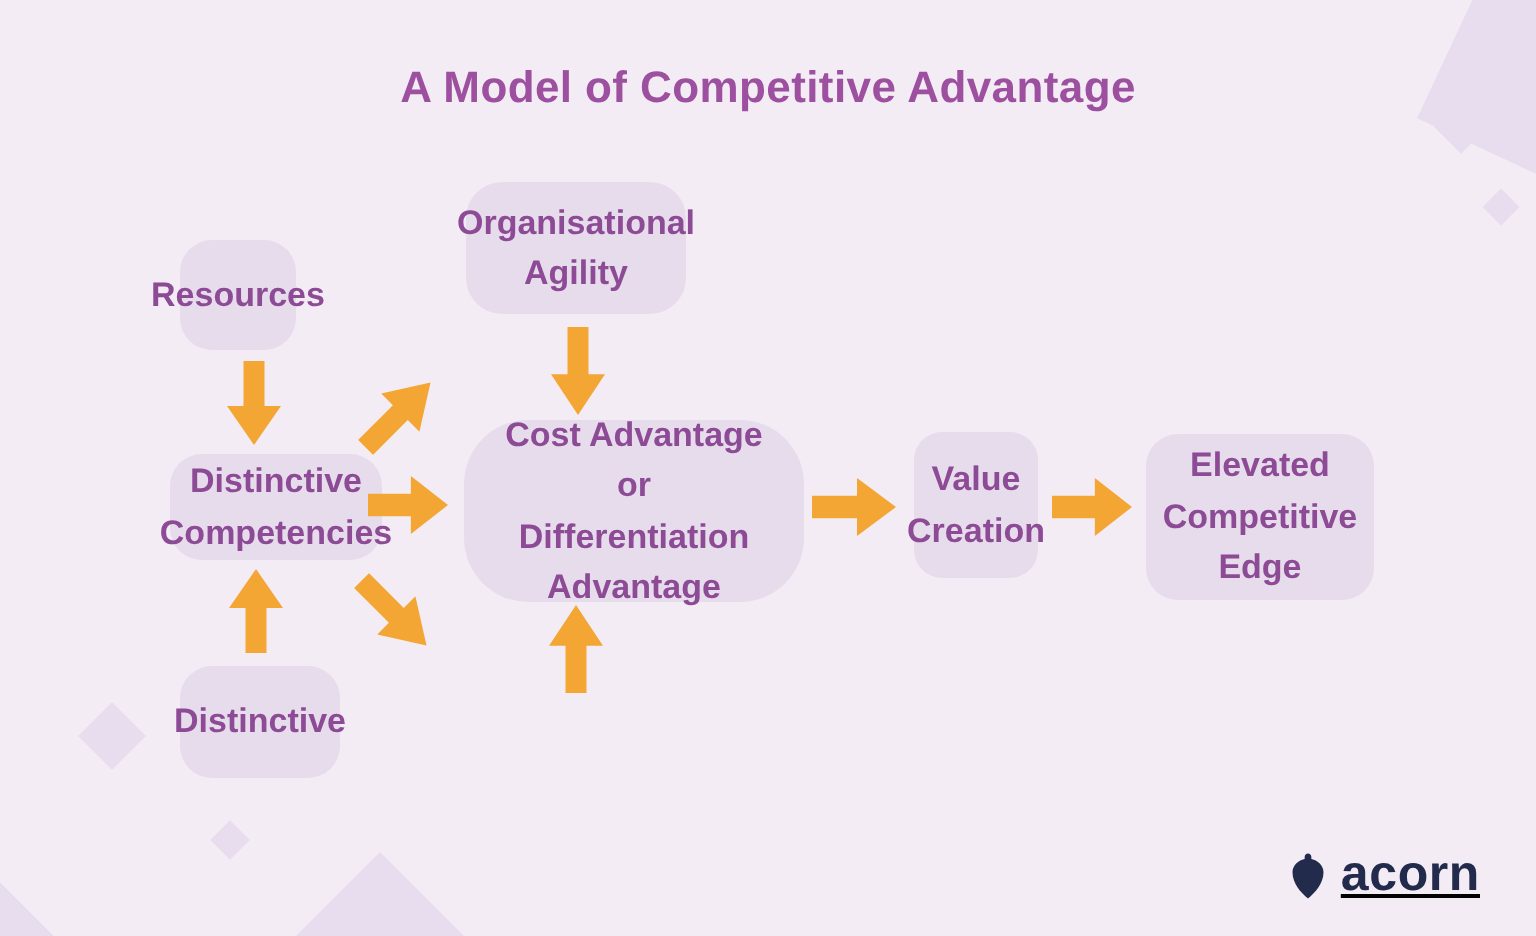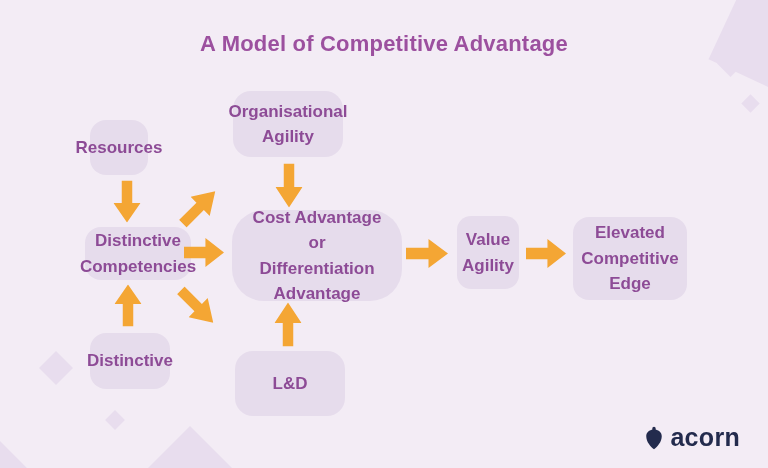--- a/index.html
+++ b/index.html
@@ -63,20 +63,21 @@
   .arrow svg { display: block; width: 100%; height: 100%; }
   .arrow path { fill: #f4a634; }
 
   .logo {
     position: absolute;
     right: 28px;
     bottom: 16px;
     display: flex;
     align-items: center;
     gap: 6px;
+    text-decoration: underline;
   }
   .logo-text {
     font-size: 25px;
     font-weight: bold;
     color: #232b4d;
     letter-spacing: 0.3px;
   }
   .logo-icon svg { display: block; }
 </style>
 </head>
@@ -111,27 +112,24 @@
   <div class="node r16 n-capabilities">
     <span>Distinctive</span>
   </div>
 
   <div class="node r20 n-advantage">
     <span>Cost Advantage
 or
 Differentiation Advantage</span>
   </div>
 
-  <div class="node r18 n-ld">
-    <span>L&amp;D</span>
-  </div>
 
   <div class="node r14 n-value">
     <span>Value
-Agility</span>
+Creation</span>
   </div>
 
   <div class="node r16 n-elevated">
     <span>Elevated
 Competitive
 Edge</span>
   </div>
 
   <div class="arrow" style="left:106px; top:188px; width:42px; height:27px; transform:rotate(90deg);">
     <svg viewBox="0 0 56 36" preserveAspectRatio="none">

